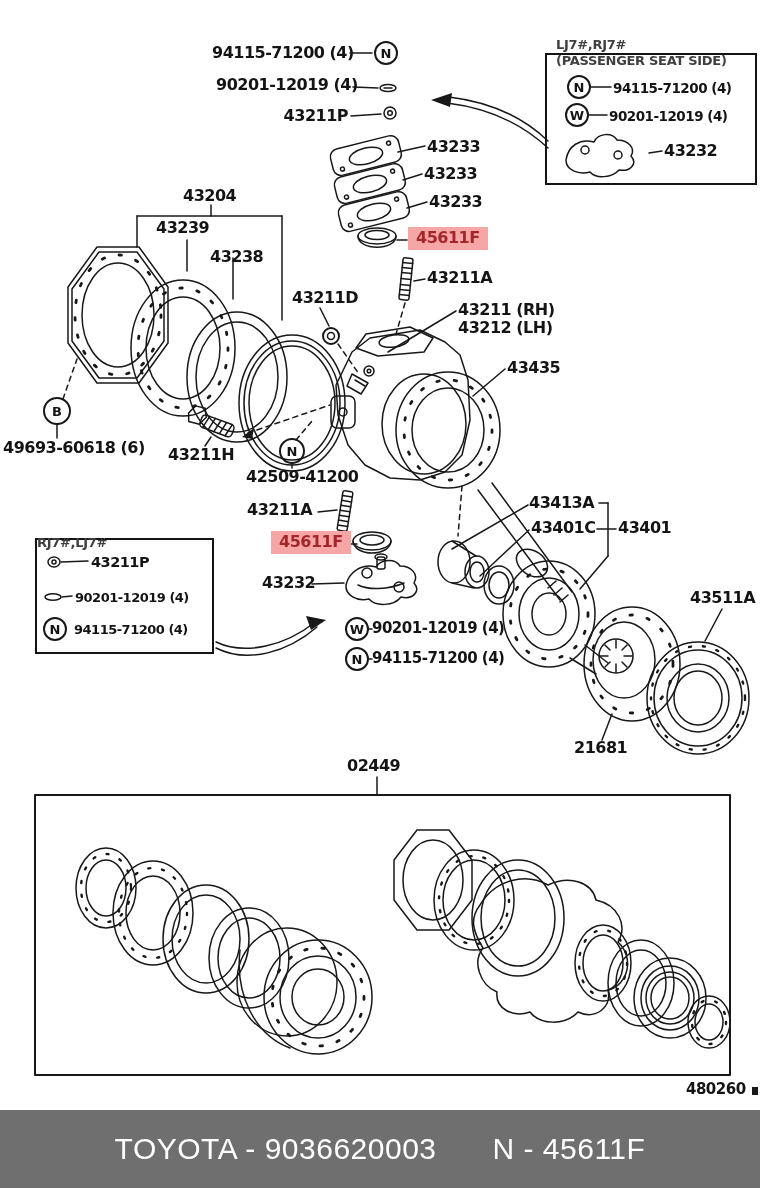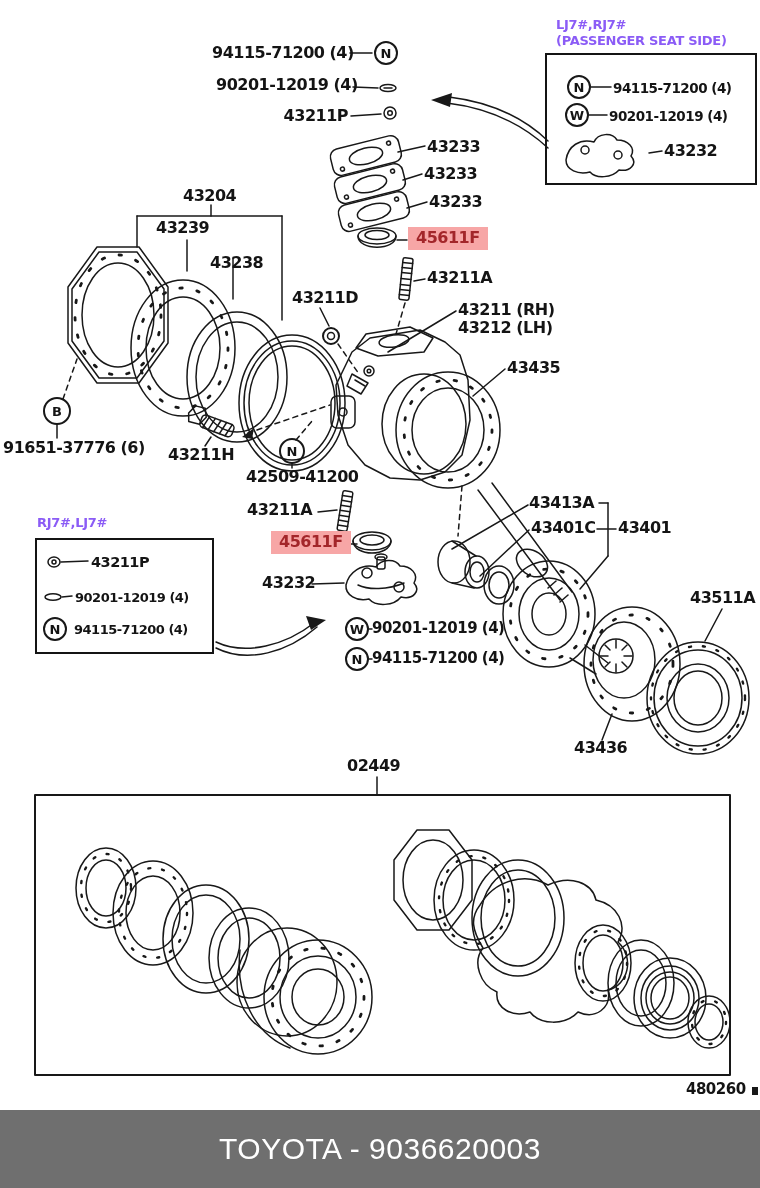--- a/index.html
+++ b/index.html
@@ -13,21 +13,21 @@
   .dash { stroke:#181818; stroke-width:1.5; fill:none; stroke-dasharray:5 4.5; stroke-linecap:round; }
   .fillb { fill:#181818; stroke:none; }
   .ltr { font:bold 13px "DejaVu Sans",sans-serif; fill:#141414; text-anchor:middle; }
   .lbl { position:absolute; z-index:3; font:bold 16px/1.12 "DejaVu Sans",sans-serif;
          letter-spacing:-0.5px; color:#141414; white-space:nowrap; }
   .ra  { text-align:right; }
   .hl  { background:#f7a6a6; color:#a3262a; padding:2px 8px 3px; }
   .sm  { font-size:15px; }
   .box { position:absolute; z-index:2; border:2px solid #141414; background:transparent; }
   .boxhdr  { position:absolute; z-index:3; font:bold 13px/1.25 "DejaVu Sans",sans-serif;
-             letter-spacing:-0.3px; color:#8b5cf6; white-space:nowrap; }
+             letter-spacing:-0.3px; color:#404040; white-space:nowrap;margin-top:20px; }
   .boxitem { position:absolute; z-index:3; font:bold 13.5px "DejaVu Sans",sans-serif;
              letter-spacing:-0.5px; color:#141414; white-space:nowrap; }
   #footer { position:absolute; left:0; top:1110px; width:760px; height:78px; z-index:4;
             background:#6f6f6f; display:flex; align-items:center; justify-content:center; gap:56px; }
   #footer span { font:400 30px "Liberation Sans",sans-serif; color:#ffffff; letter-spacing:0.5px; }
 </style>
 </head>
 <body>
 
 <div id="page">
@@ -378,50 +378,51 @@
   <div class="lbl" style="left:427px;top:138px">43233</div>
   <div class="lbl" style="left:424px;top:165px">43233</div>
   <div class="lbl" style="left:429px;top:193px">43233</div>
   <div class="lbl hl" style="left:408px;top:227px">45611F</div>
   <div class="lbl" style="left:427px;top:269px">43211A</div>
   <div class="lbl" style="left:458px;top:301px">43211 (RH)</div>
   <div class="lbl" style="left:458px;top:319px">43212 (LH)</div>
   <div class="lbl" style="left:507px;top:359px">43435</div>
   <div class="lbl" style="left:183px;top:187px">43204</div>
   <div class="lbl" style="left:156px;top:219px">43239</div>
-  <div class="lbl" style="left:210px;top:254px">43238</div>
+  <div class="lbl" style="left:210px;top:248px">43238</div>
   <div class="lbl" style="left:292px;top:289px">43211D</div>
-  <div class="lbl" style="left:3px;top:439px">91651-37776 (6)</div>
+  <div class="lbl" style="left:3px;top:439px">49693-60618 (6)</div>
   <div class="lbl" style="left:168px;top:446px">43211H</div>
   <div class="lbl" style="left:246px;top:468px">42509-41200</div>
   <div class="lbl" style="left:247px;top:501px">43211A</div>
   <div class="lbl hl" style="left:271px;top:531px">45611F</div>
   <div class="lbl" style="left:262px;top:574px">43232</div>
   <div class="lbl sm" style="left:372px;top:620px">90201-12019 (4)</div>
   <div class="lbl sm" style="left:372px;top:650px">94115-71200 (4)</div>
   <div class="lbl" style="left:529px;top:494px">43413A</div>
   <div class="lbl" style="left:531px;top:519px">43401C</div>
   <div class="lbl" style="left:618px;top:519px">43401</div>
   <div class="lbl" style="left:690px;top:589px">43511A</div>
-  <div class="lbl" style="left:574px;top:739px">43436</div>
+  <div class="lbl" style="left:574px;top:739px">21681</div>
   <div class="lbl" style="left:347px;top:757px">02449</div>
   <div class="lbl sm" style="left:686px;top:1081px">480260</div>
 
   <div class="boxhdr" style="left:556px;top:17px">
     <div>LJ7#,RJ7#</div>
     <div>(PASSENGER SEAT SIDE)</div>
   </div>
   <div class="box" style="left:545px;top:53px;width:208px;height:128px"></div>
   <div class="boxitem" style="left:613px;top:80px">94115-71200 (4)</div>
   <div class="boxitem" style="left:609px;top:108px">90201-12019 (4)</div>
   <div class="lbl" style="left:664px;top:142px">43232</div>
 
   <div class="boxhdr" style="left:37px;top:515px">RJ7#,LJ7#</div>
   <div class="box" style="left:35px;top:538px;width:175px;height:112px"></div>
   <div class="boxitem" style="left:91px;top:554px;font-size:14.5px">43211P</div>
   <div class="boxitem" style="left:75px;top:590px;font-size:13px">90201-12019 (4)</div>
   <div class="boxitem" style="left:74px;top:622px;font-size:13px">94115-71200 (4)</div>
 
   <div id="footer">
     <span>TOYOTA - 9036620003</span>
+    <span>N - 45611F</span>
   </div>
 
 </div>
 
 </body></html>

